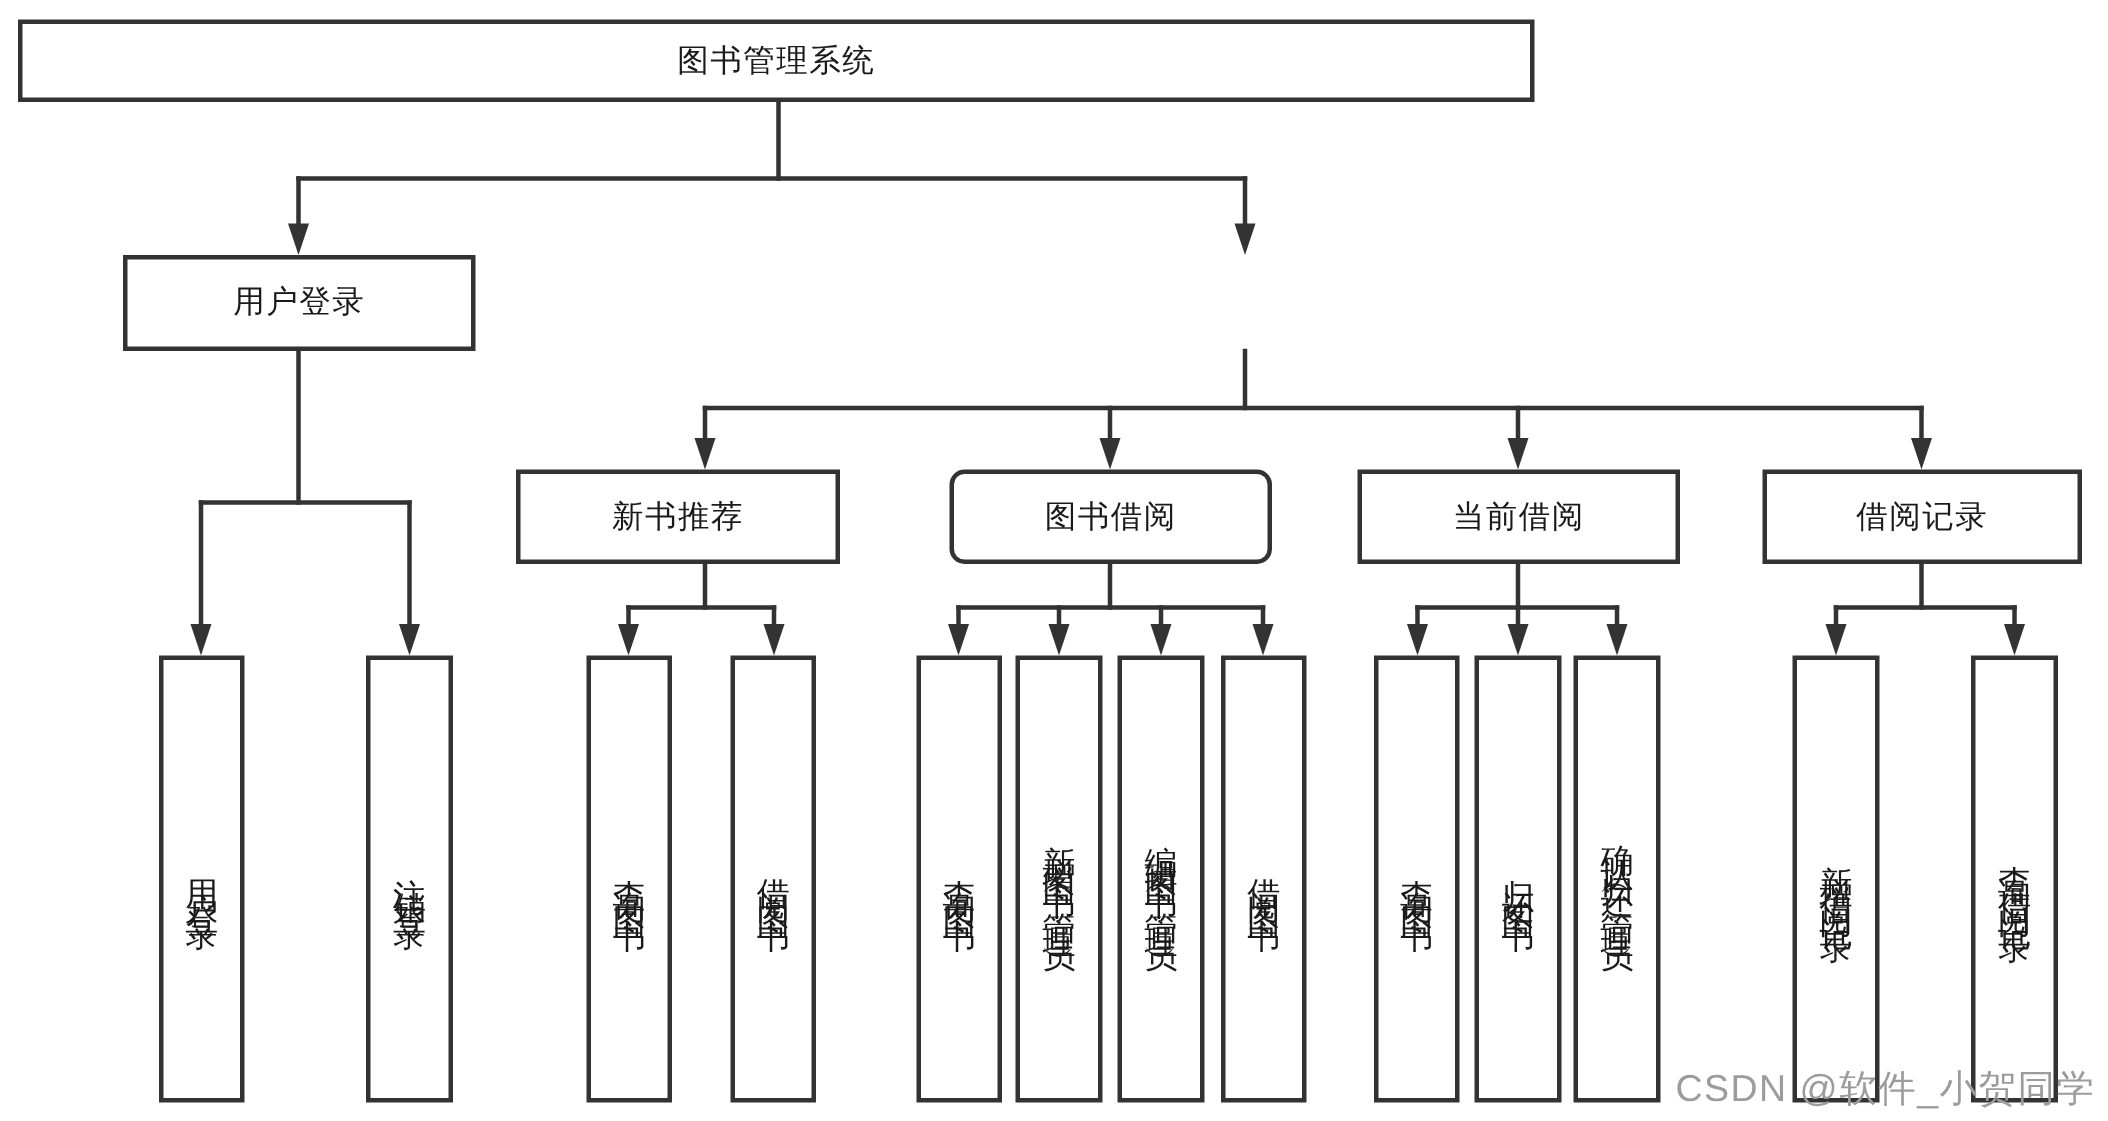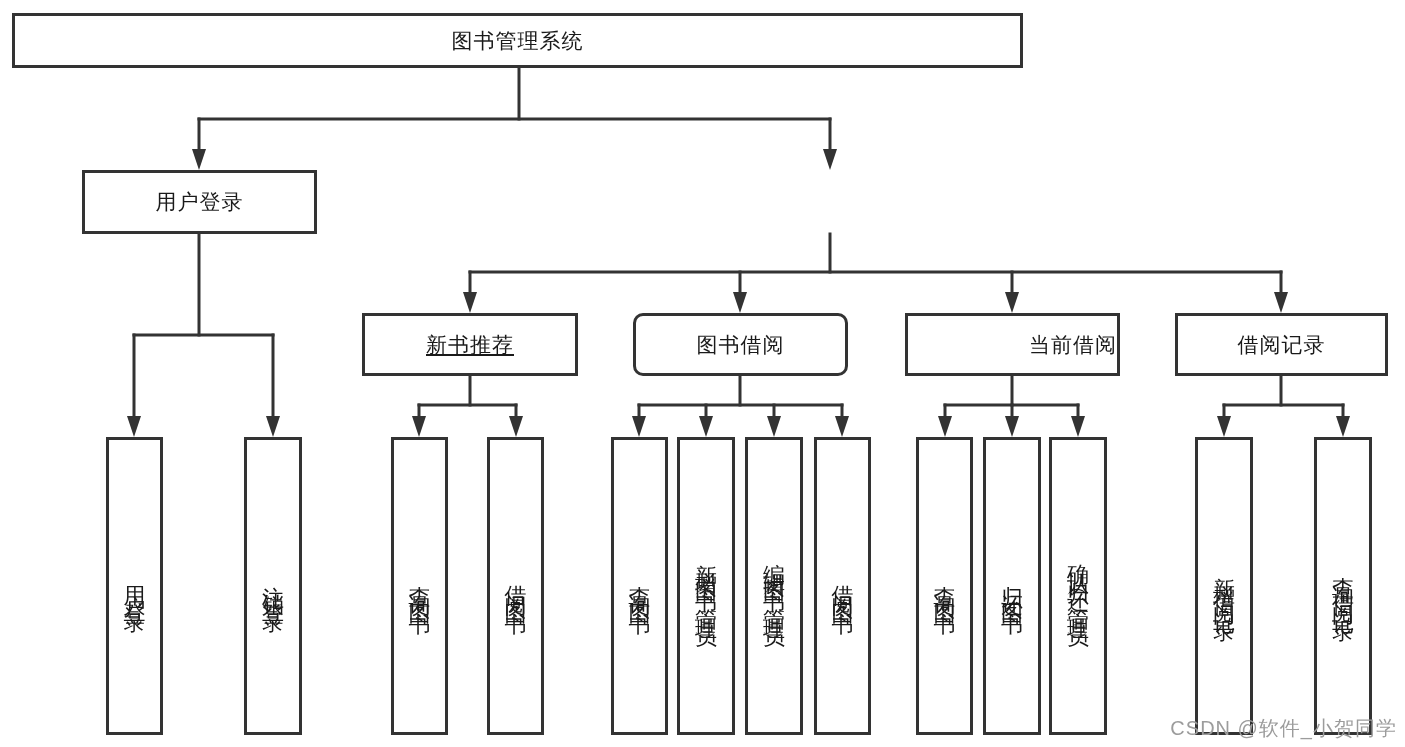--- a/index.html
+++ b/index.html
@@ -34,21 +34,21 @@
     writing-mode:vertical-rl;
     text-orientation:mixed;
     font-size:22px;
     line-height:1;
     letter-spacing:9px;
     white-space:nowrap;
   }
   .watermark{
     position:absolute;
     right:8px;bottom:5px;
-    font-size:20px;
+    font-size:25px;
     letter-spacing:1px;
     color:var(--watermark);
     z-index:5;
     white-space:nowrap;
   }
 </style>
 </head>
 <body>
 
 <div id="canvas">
@@ -116,27 +116,27 @@
   </svg>
 
   <div class="node hnode" style="left:12px;top:13px;width:1011px;height:55px;">
     <span>图书管理系统</span>
   </div>
 
   <div class="node hnode" style="left:82px;top:170px;width:235px;height:64px;">
     <span>用户登录</span>
   </div>
 
-  <div class="node hnode" style="left:362px;top:313px;width:216px;height:63px;text-decoration:underline;">
+  <div class="node hnode" style="left:344px;top:313px;width:216px;height:63px;">
     <span>新书推荐</span>
   </div>
   <div class="node hnode" style="left:633px;top:313px;width:215px;height:63px;border-radius:10px;">
     <span>图书借阅</span>
   </div>
-  <div class="node hnode" style="left:905px;top:313px;width:215px;height:63px;justify-content:flex-end;">
+  <div class="node hnode" style="left:905px;top:313px;width:215px;height:63px;">
     <span>当前借阅</span>
   </div>
   <div class="node hnode" style="left:1175px;top:313px;width:213px;height:63px;">
     <span>借阅记录</span>
   </div>
 
   <div class="node vnode" style="left:106px;top:437px;width:57px;height:298px;">
     <span>用户登录</span>
   </div>
   <div class="node vnode" style="left:244px;top:437px;width:58px;height:298px;">

